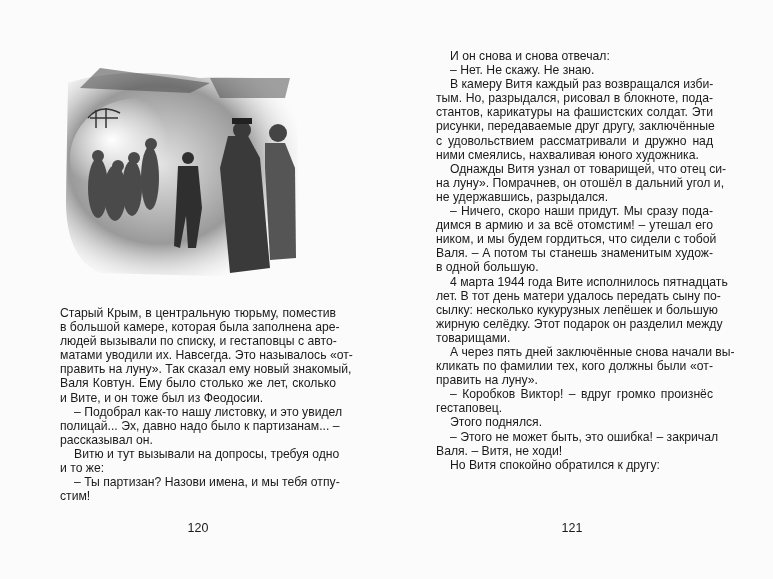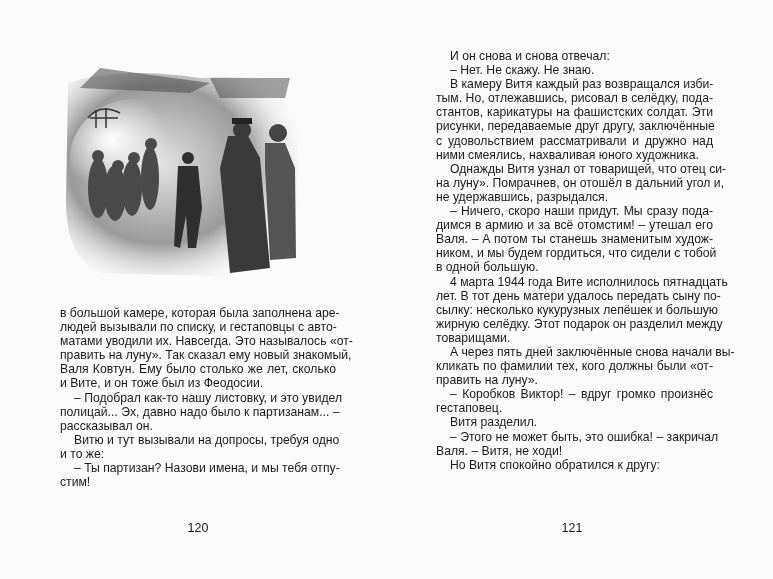--- a/index.html
+++ b/index.html
@@ -62,20 +62,21 @@
     <g fill="#3a3a3a">
       <path d="M168 88 L188 88 L200 110 L210 220 L170 225 L160 120 Z"></path>
       <circle cx="182" cy="82" r="9"></circle>
       <rect x="172" y="70" width="20" height="6" fill="#222"></rect>
       <path d="M205 95 L225 95 L235 120 L236 210 L210 212 L205 120 Z" fill="#555"></path>
       <circle cx="218" cy="85" r="9" fill="#444"></circle>
     </g>
   </svg>
 
   <div class="text" id="left-text">
+      <span class="line">Старый Крым, в центральную тюрьму, поместив</span>
       <span class="line">в большой камере, которая была заполнена аре-</span>
       <span class="line">людей вызывали по списку, и гестаповцы с авто-</span>
       <span class="line">матами уводили их. Навсегда. Это называлось «от-</span>
       <span class="line">править на луну». Так сказал ему новый знакомый,</span>
       <span class="line">Валя Ковтун. Ему было столько же лет, сколько</span>
       <span class="line last">и Вите, и он тоже был из Феодосии.</span>
       <span class="line indent">– Подобрал как-то нашу листовку, и это увидел</span>
       <span class="line">полицай... Эх, давно надо было к партизанам... –</span>
       <span class="line last">рассказывал он.</span>
       <span class="line indent">Витю и тут вызывали на допросы, требуя одно</span>
@@ -84,42 +85,42 @@
       <span class="line last">стим!</span>
     </div>
   <div class="pagenum">120</div>
 </div>
 
 <div class="page page-right">
   <div class="text" id="right-text">
       <span class="line indent last">И он снова и снова отвечал:</span>
       <span class="line indent last">– Нет. Не скажу. Не знаю.</span>
       <span class="line indent">В камеру Витя каждый раз возвращался изби-</span>
-      <span class="line">тым. Но, отлежавшись, рисовал в селёдку, пода-</span>
+      <span class="line">тым. Но, разрыдался, рисовал в блокноте, пода-</span>
       <span class="line">стантов, карикатуры на фашистских солдат. Эти</span>
       <span class="line">рисунки, передаваемые друг другу, заключённые</span>
       <span class="line">с удовольствием рассматривали и дружно над</span>
       <span class="line last">ними смеялись, нахваливая юного художника.</span>
       <span class="line indent">Однажды Витя узнал от товарищей, что отец си-</span>
       <span class="line">на луну». Помрачнев, он отошёл в дальний угол и,</span>
       <span class="line last">не удержавшись, разрыдался.</span>
       <span class="line indent">– Ничего, скоро наши придут. Мы сразу пода-</span>
       <span class="line">димся в армию и за всё отомстим! – утешал его</span>
+      <span class="line">ником, и мы будем гордиться, что сидели с тобой</span>
       <span class="line">Валя. – А потом ты станешь знаменитым худож-</span>
-      <span class="line">ником, и мы будем гордиться, что сидели с тобой</span>
       <span class="line last">в одной большую.</span>
       <span class="line indent">4 марта 1944 года Вите исполнилось пятнадцать</span>
       <span class="line">лет. В тот день матери удалось передать сыну по-</span>
       <span class="line">сылку: несколько кукурузных лепёшек и большую</span>
       <span class="line">жирную селёдку. Этот подарок он разделил между</span>
       <span class="line last">товарищами.</span>
       <span class="line indent">А через пять дней заключённые снова начали вы-</span>
       <span class="line">кликать по фамилии тех, кого должны были «от-</span>
       <span class="line last">править на луну».</span>
       <span class="line indent">– Коробков Виктор! – вдруг громко произнёс</span>
       <span class="line last">гестаповец.</span>
-      <span class="line indent last">Витя разделил.</span>
+      <span class="line indent last">Этого поднялся.</span>
       <span class="line indent last">– Этого не может быть, это ошибка! – закричал</span>
       <span class="line last">Валя. – Витя, не ходи!</span>
       <span class="line indent last">Но Витя спокойно обратился к другу:</span>
     </div>
   <div class="pagenum">121</div>
 </div>
 
 </body></html>

